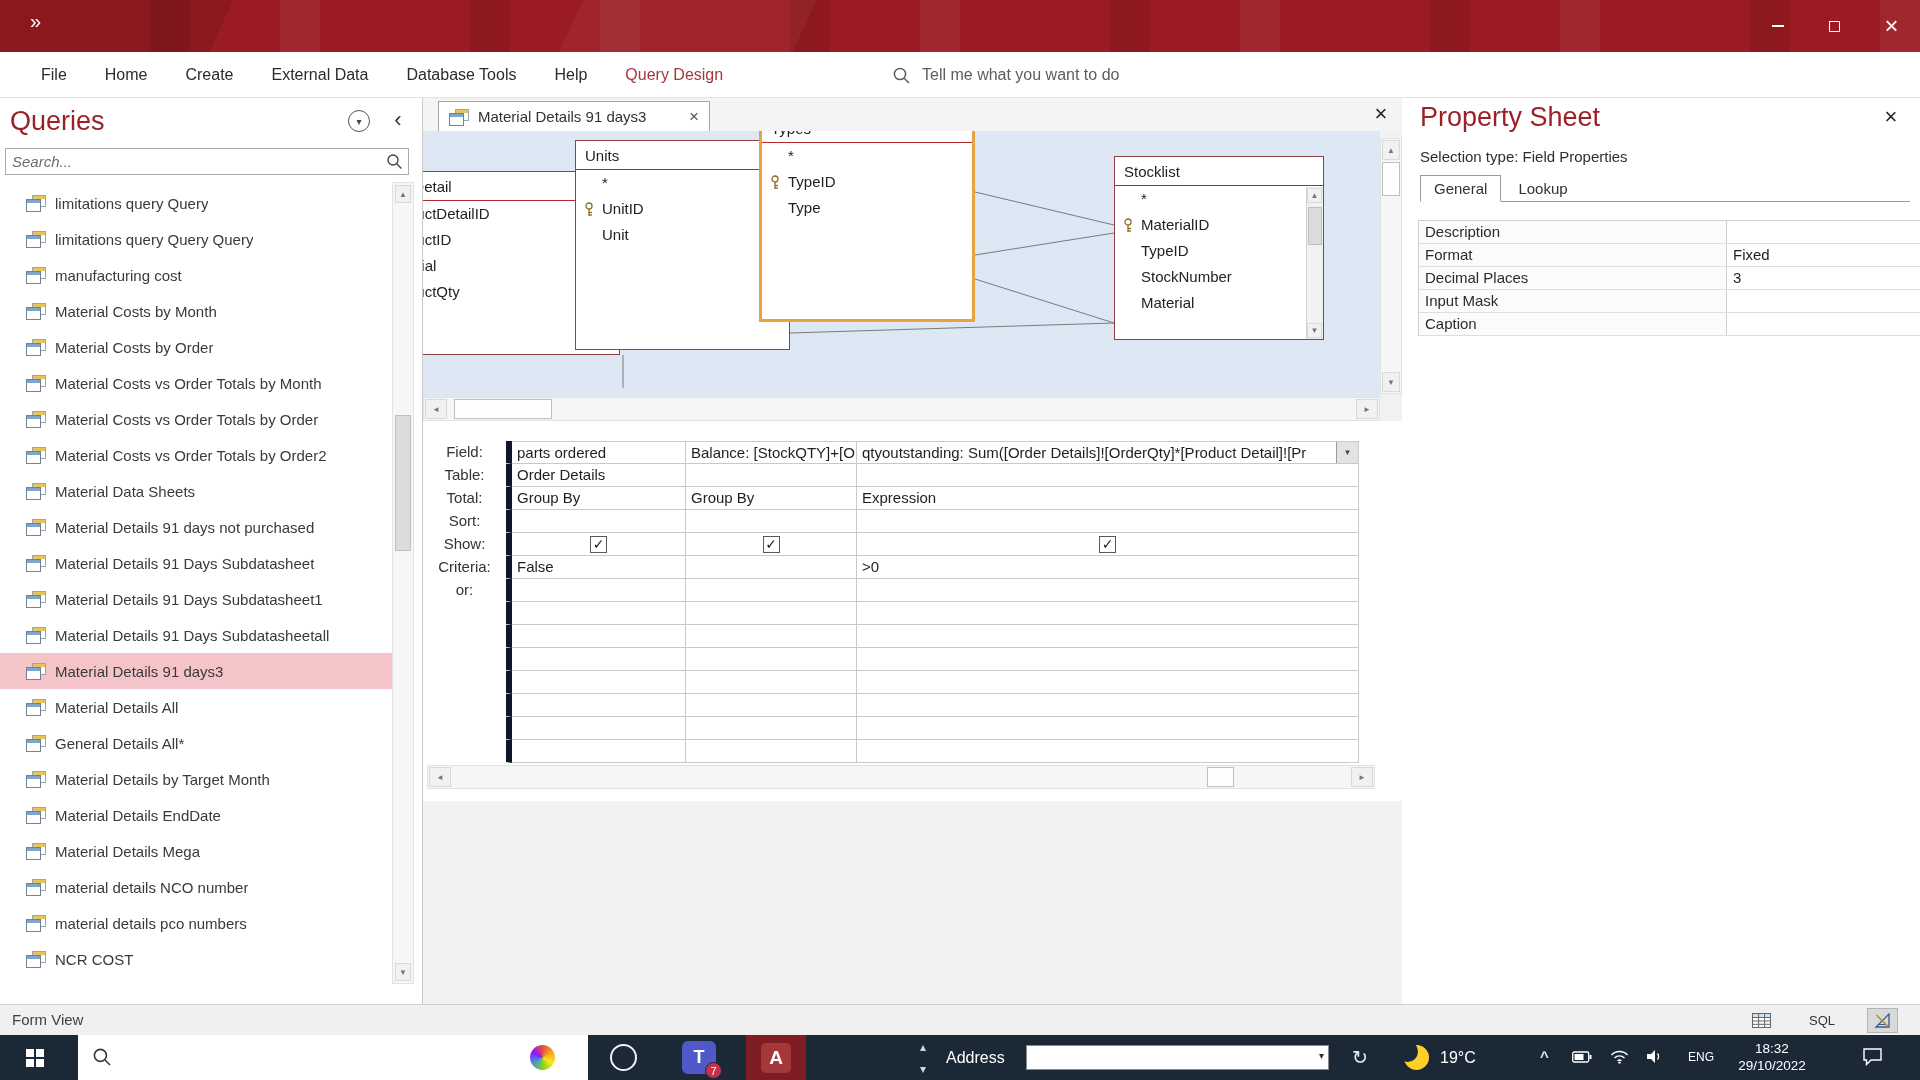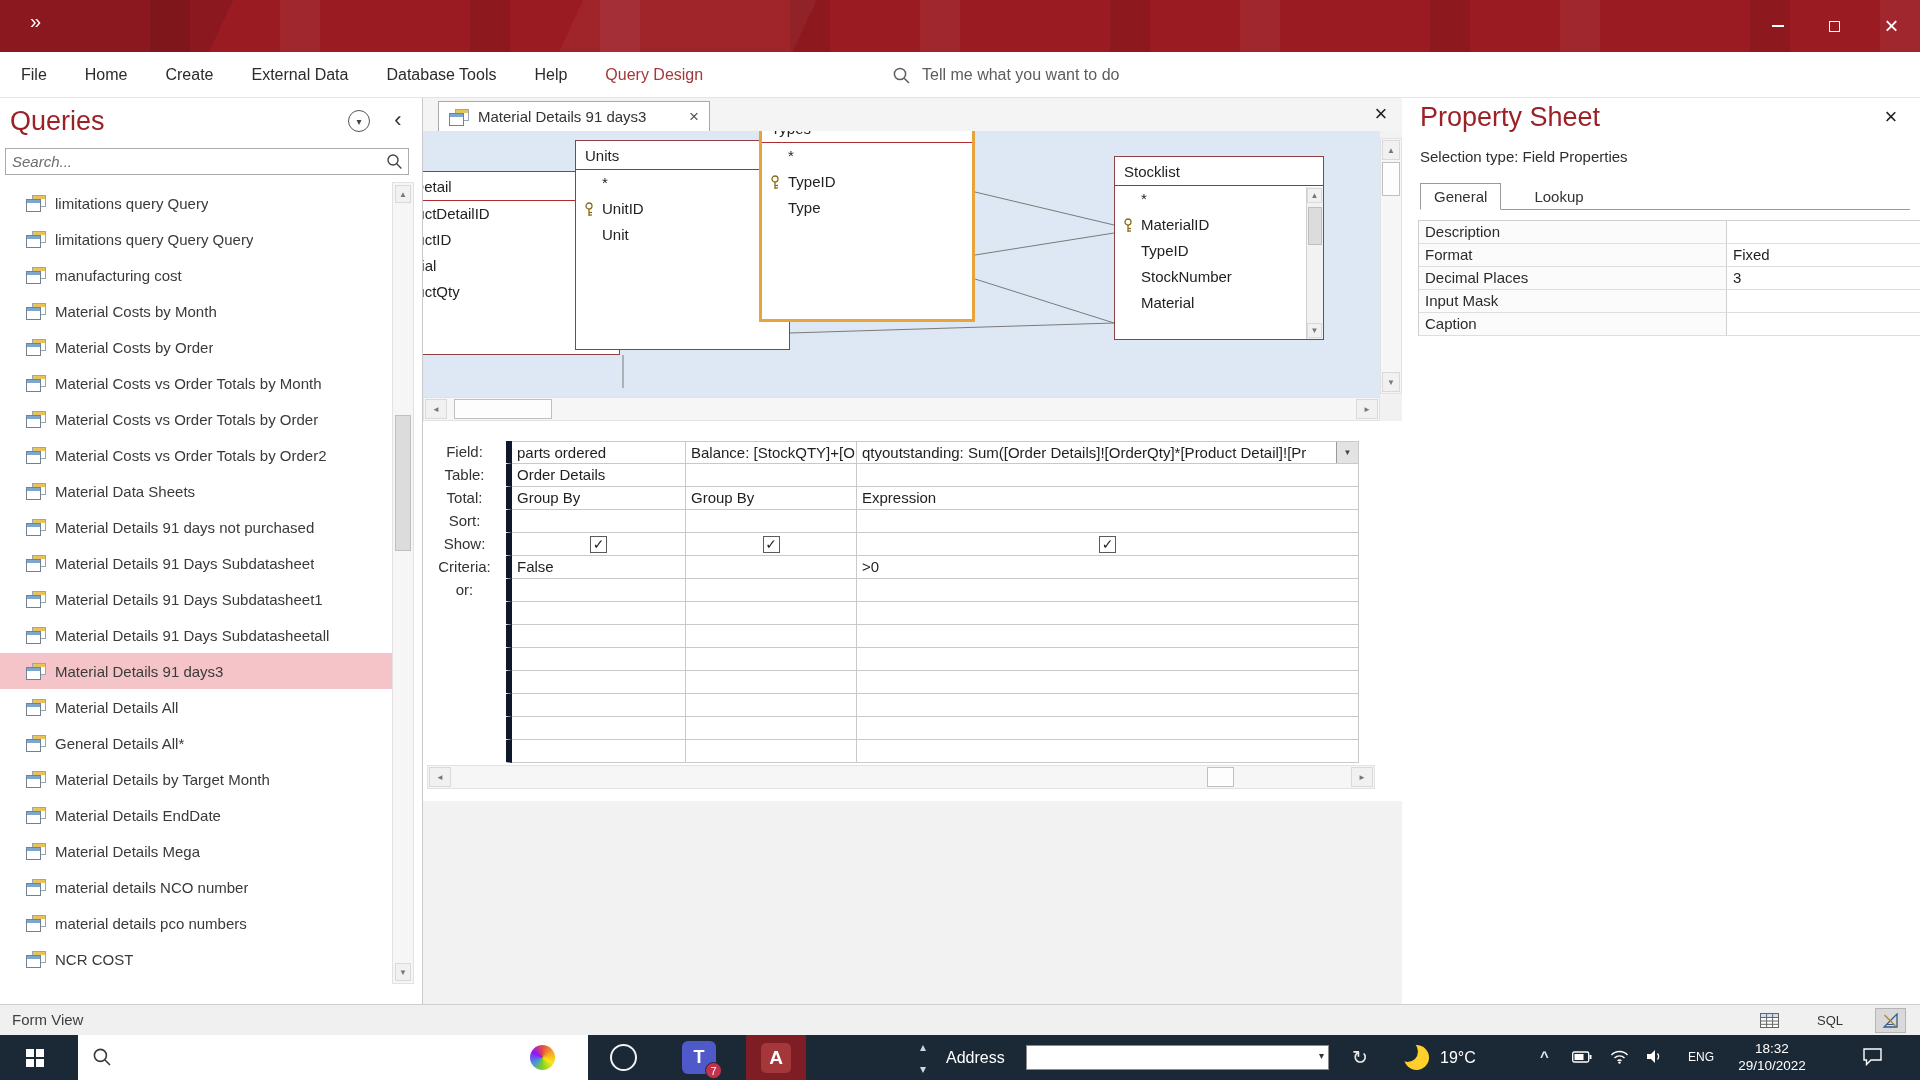--- a/index.html
+++ b/index.html
@@ -19,21 +19,21 @@
       linear-gradient(115deg, rgba(0,0,0,.10) 0 12%, transparent 12% 30%, rgba(255,255,255,.04) 30% 42%, transparent 42%),
       repeating-linear-gradient(90deg, transparent 0 150px, rgba(0,0,0,.09) 150px 190px, transparent 190px 280px, rgba(255,255,255,.05) 280px 320px);}
   .tb-chevron{position:absolute;left:30px;top:10px;color:#fff;font-size:20px}
   .win-controls{position:absolute;right:0;top:0;height:52px;display:flex}
   .win-btn{width:57px;height:52px;display:flex;align-items:center;justify-content:center}
   .glyph-min{width:12px;height:2px;background:#fff;display:block}
   .glyph-max{width:11px;height:11px;border:1.5px solid #fff;display:block}
   .glyph-x::before{content:"×";color:#fff;font-size:24px;line-height:1}
 
   
-  .menubar{position:absolute;left:0;top:52px;width:1920px;height:46px;background:#fff;border-bottom:1px solid #e4e4e4;display:flex;align-items:center;padding-left:2px}
+  .menubar{position:absolute;left:0;top:52px;width:1920px;height:46px;background:#fff;border-bottom:1px solid #e4e4e4;display:flex;align-items:center;padding-left:22px}
   .menu-item{padding:0 19px;font-size:16px;color:#2b2b2b}
   .menu-item.accent{color:var(--accent)}
   .tellme{position:absolute;left:892px;top:0;height:46px;display:flex;align-items:center;gap:11px;color:#5f5d5b;font-size:16px}
 
   
   .app{position:absolute;left:0;top:98px;width:1920px;height:906px;background:#fff}
 
   
   .navpane{position:absolute;left:0;top:0;width:423px;height:906px;background:#fff;border-right:1px solid #c9c9c9}
   .nav-title{position:absolute;left:10px;top:8px;font-size:27px;color:var(--heading)}
@@ -98,32 +98,32 @@
   .combo-btn{position:absolute;right:0;top:0;width:22px;height:21px;background:#e3e3e3;border-left:1px solid #9a9a9a;display:flex;align-items:center;justify-content:center;color:#444;font-size:8px}
   .combo-btn::before{content:"▼"}
   .qbe-hscroll{position:absolute;left:4px;top:324px;width:948px;height:24px;background:#f6f6f6;border:1px solid #e2e2e2}
 
   
   .propsheet{position:absolute;left:1410px;top:0;width:510px;height:906px;background:#fff}
   .ps-title{position:absolute;left:10px;top:4px;font-size:27px;color:var(--heading)}
   .ps-close{position:absolute;right:16px;top:6px;width:26px;height:26px;display:flex;align-items:center;justify-content:center}
   .ps-close::before{content:"×";font-size:22px;color:#222}
   .ps-seltype{position:absolute;left:10px;top:50px;font-size:15px;color:#2e2e2e}
-  .ps-tabs{position:absolute;left:10px;top:84px;width:490px;height:28px;border-bottom:1px solid #9a9a9a;display:flex;align-items:flex-end;gap:20px}
+  .ps-tabs{position:absolute;left:10px;top:76px;width:490px;height:28px;border-bottom:1px solid #9a9a9a;display:flex;align-items:flex-end;gap:4px}
   .ps-tab{padding:4px 13px;font-size:15px;color:#333}
   .ps-tab.active{border:1px solid #9a9a9a;border-bottom:1px solid #fff;background:#fff;margin-bottom:-1px}
   .ps-grid{position:absolute;left:8px;top:122px;width:582px;border-top:1px solid #cfcfcf;border-left:1px solid #cfcfcf}
   .ps-row{display:flex;height:23px;border-bottom:1px solid #dedede}
   .ps-label{width:308px;padding:2px 0 0 6px;font-size:15px;color:#2b2b2b;border-right:1px solid #cfcfcf;background:#fbfbfb}
   .ps-value{flex:1;padding:2px 0 0 6px;font-size:15px;color:#1f1f1f;border-right:1px solid #cfcfcf}
 
   
   .statusbar{position:absolute;left:0;top:1004px;width:1920px;height:31px;background:#f0f0f0;border-top:1px solid #cfcfcf}
   .status-left{position:absolute;left:12px;top:0;line-height:30px;font-size:15px;color:#3f3f3f}
-  .status-icons{position:absolute;right:14px;top:0;height:30px;display:flex;align-items:center;gap:26px}
+  .status-icons{position:absolute;right:22px;top:0;height:30px;display:flex;align-items:center;gap:26px}
   .sql-label{font-size:13px;color:#333}
   .view-btn{display:flex;align-items:center;justify-content:center;padding:3px 6px}
   .view-btn.active{background:#d9d9d9;border:1px solid #b5b5b5}
 
   
   .taskbar{position:absolute;left:0;top:1035px;width:1920px;height:45px;background:var(--taskbar);color:#fff}
   .start-btn{position:absolute;left:0;top:0;width:70px;height:45px;display:flex;align-items:center;justify-content:center}
   .win-logo{display:grid;grid-template-columns:8px 8px;grid-template-rows:8px 8px;gap:2px}
   .win-logo span{background:#fff}
   .tb-search{position:absolute;left:78px;top:0;width:510px;height:45px;background:#fff;display:flex;align-items:center}

